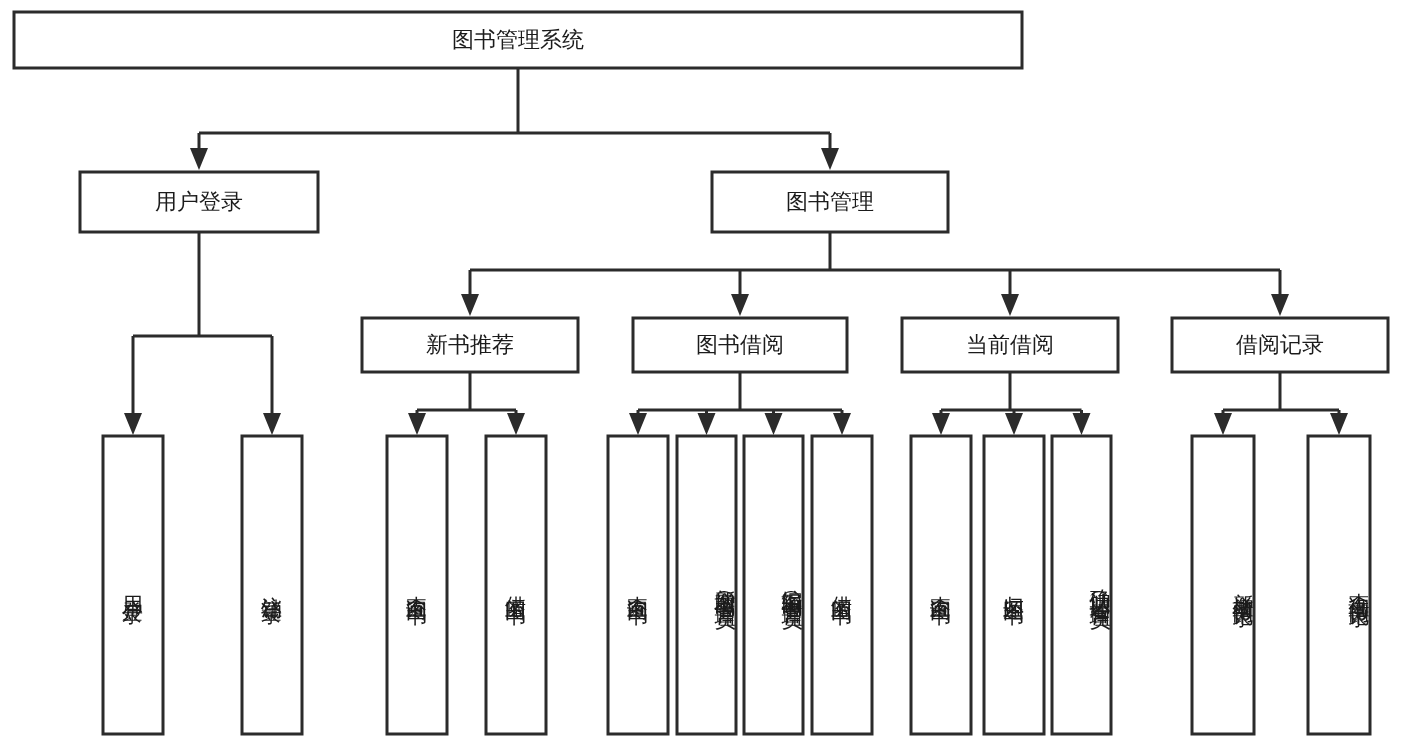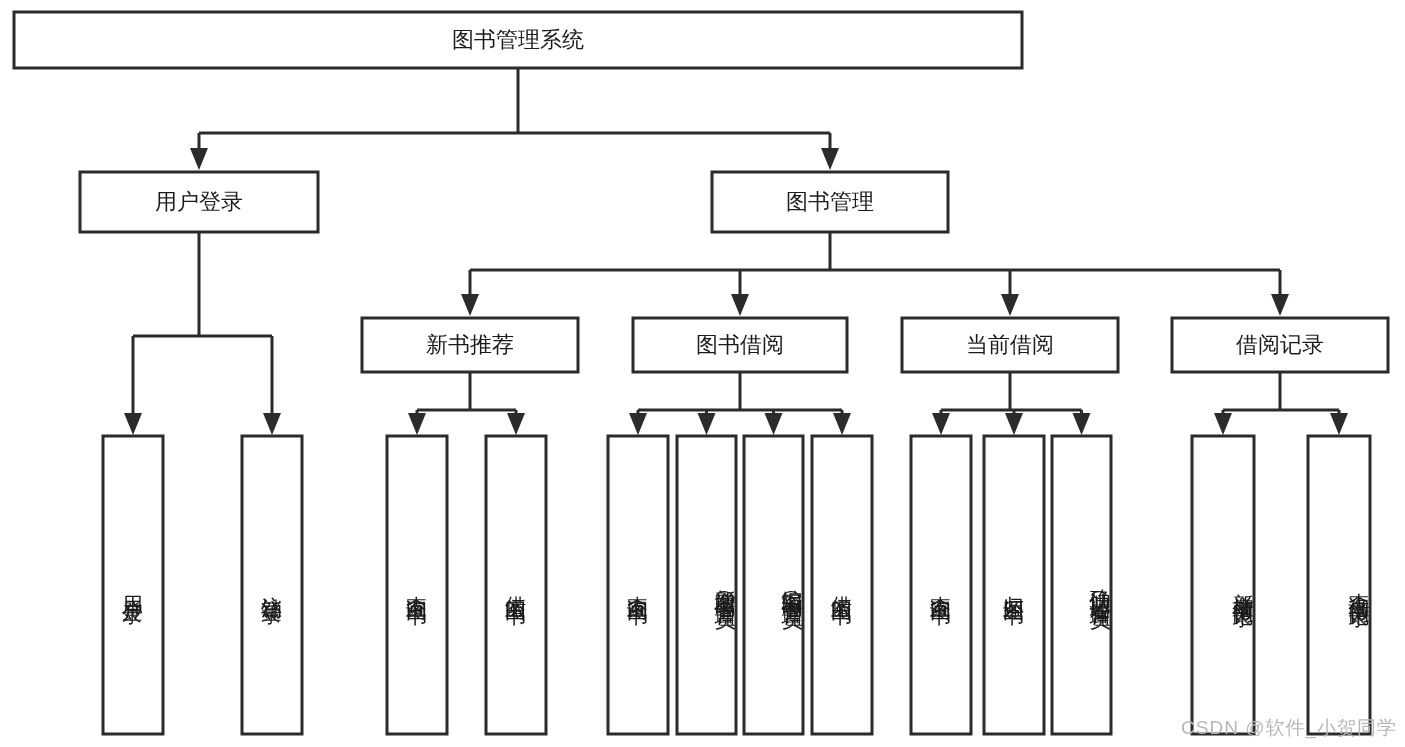--- a/index.html
+++ b/index.html
@@ -173,15 +173,14 @@
       <div class="leaf-label" style="left: 677px; top: 448px; width: 59px; height: 274px; font-size: 21px;">新增图书（管理员）</div>
       <div class="leaf-label" style="left: 744px; top: 448px; width: 59px; height: 274px; font-size: 21px;">编辑图书（管理员）</div>
       <div class="leaf-label" style="left: 812px; top: 448px; width: 60px; height: 274px; font-size: 21px; align-items: center;">借阅图书</div>
       <div class="leaf-label" style="left: 911px; top: 448px; width: 60px; height: 274px; font-size: 21px; align-items: center;">查询图书</div>
       <div class="leaf-label" style="left: 984px; top: 448px; width: 60px; height: 274px; font-size: 21px; align-items: center;">归还图书</div>
       <div class="leaf-label" style="left: 1052px; top: 448px; width: 59px; height: 274px; font-size: 21px;">确认归还（管理员）</div>
       <div class="leaf-label" style="left: 1192px; top: 448px; width: 62px; height: 274px; font-size: 21px;">新增借阅记录</div>
       <div class="leaf-label" style="left: 1308px; top: 448px; width: 62px; height: 274px; font-size: 21px;">查询借阅记录</div>
     </div>
 
-  <div class="watermark">CSDN @软件_小贺同学</div>
 
 </div>
 
 </body></html>

